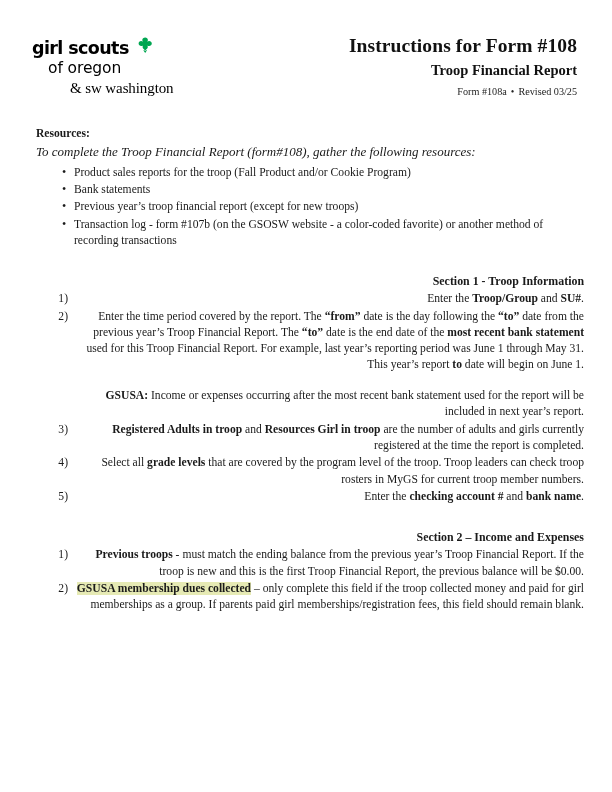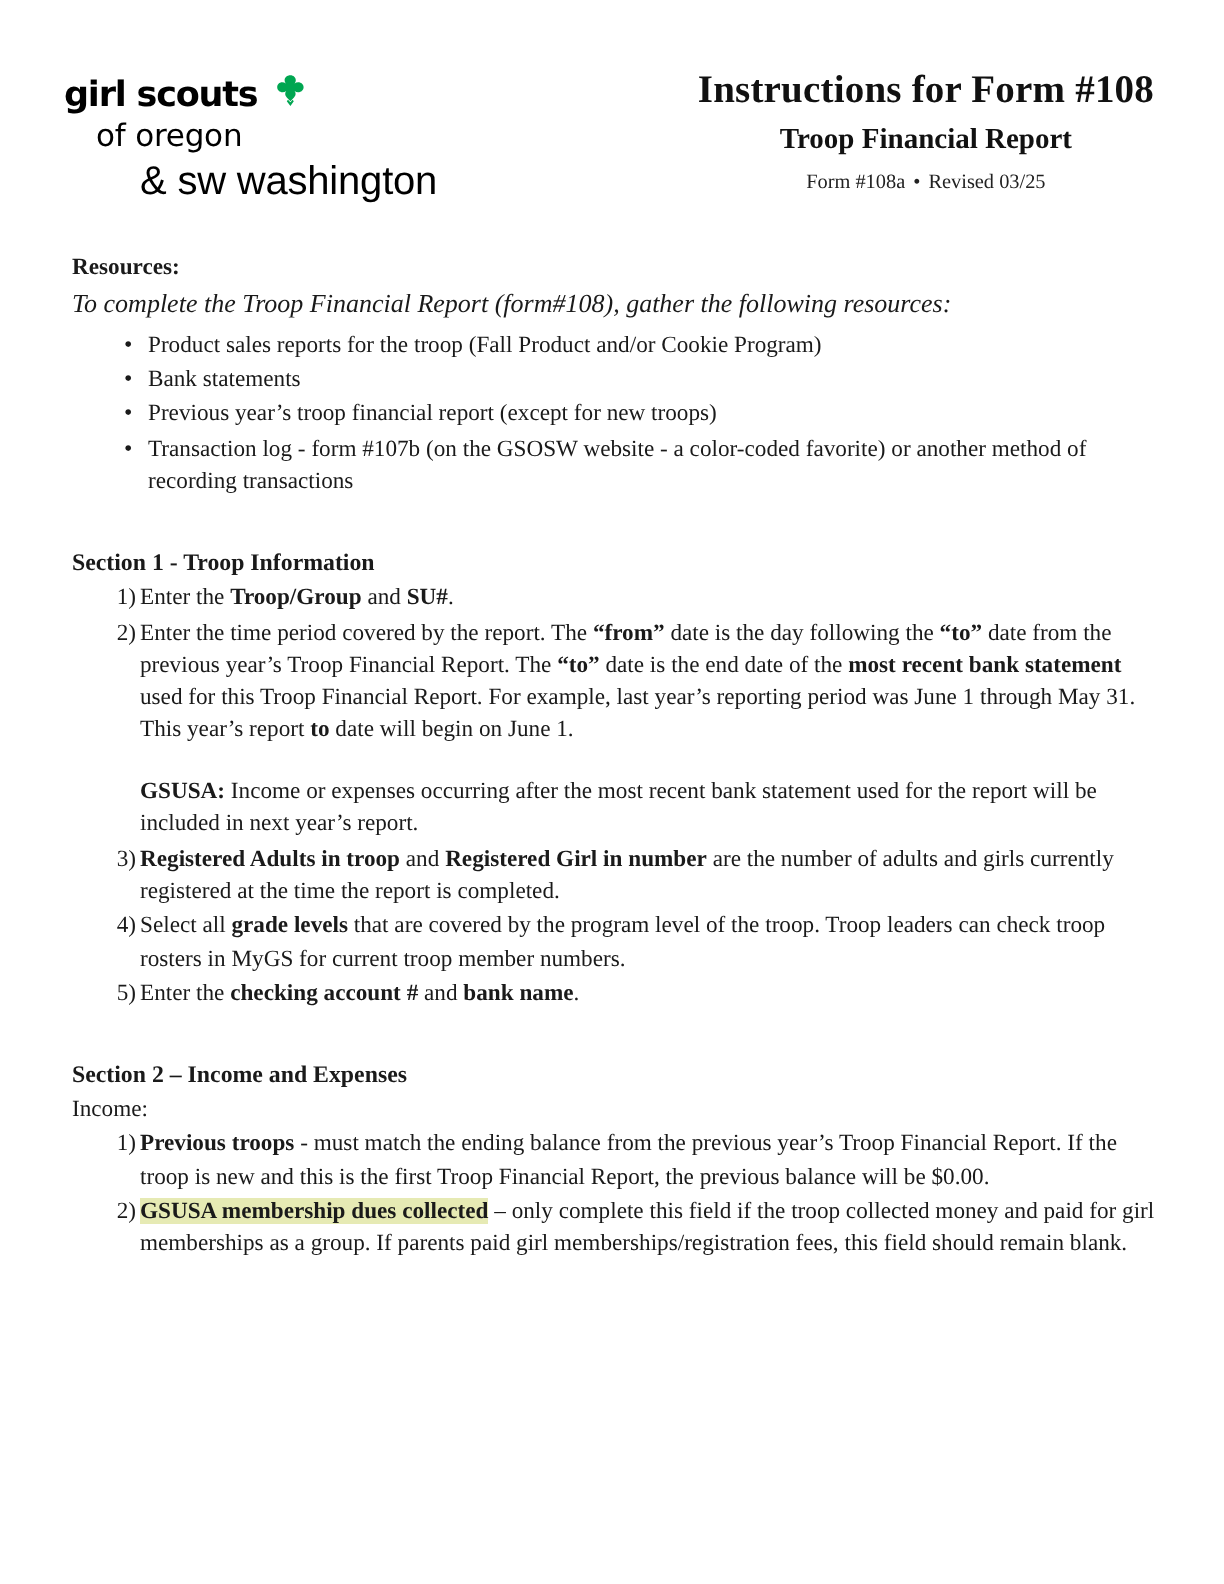--- a/index.html
+++ b/index.html
@@ -66,37 +66,37 @@
     font-size: 15.5px;
     letter-spacing: -0.1px;
     color: #000000;
     line-height: 1;
     position: absolute;
     left: 16px;
     top: 25px;
     white-space: nowrap;
   }
   .logo-line3 {
-    font-family: Liberation Sans, sans-serif;
+    font-family: Liberation Serif, serif;
     font-weight: 400;
-    font-size: 20px;
+    font-size: 15px;
     letter-spacing: -0.1px;
     color: #000000;
     line-height: 1;
     position: absolute;
     left: 38px;
     top: 45px;
     white-space: nowrap;
   }
 
   .title-block {
     position: absolute;
     right: 35px;
     top: 34px;
-    text-align: center;
+    text-align: right;
   }
   .doc-title {
     font-family: "Liberation Serif", "DejaVu Serif", serif;
     font-weight: bold;
     font-size: 19.5px;
     line-height: 1.18;
     color: #111;
     letter-spacing: 0.1px;
   }
   .doc-subtitle {
@@ -160,20 +160,21 @@
   ul.bullets > li::before {
     content: "\2022";
     position: absolute;
     left: 22px;
     top: -1px;
     font-size: 12px;
   }
 
   .section {
     margin-top: 24px;
+    text-align: right;
   }
   .section-heading {
     font-weight: bold;
     font-size: 11.9px;
     margin: 0 0 2px 0;
   }
   .section-sub {
     margin: 0 0 1px 0;
     font-size: 11.6px;
   }
@@ -259,32 +260,31 @@
     <div class="section">
       <div class="section-heading">Section 1 - Troop Information</div>
       <ol class="numlist">
 
         <li><span>Enter the </span><b>Troop/Group</b><span> and </span><b>SU#</b><span>.</span></li>
 
         <li><span>Enter the time period covered by the report. The </span><b>“from”</b><span> date is the day following the </span><b>“to”</b><span> date from the previous year’s Troop Financial Report. The </span><b>“to”</b><span> date is the end date of the </span><b>most recent bank statement</b><span> used for this Troop Financial Report. For example, last year’s reporting period was June 1 through May 31. This year’s report </span><b>to</b><span> date will begin on June 1.</span>
           <div class="note-block"><b>GSUSA:</b><span> Income or expenses occurring after the most recent bank statement used for the report will be included in next year’s report.</span></div>
         </li>
 
-        <li><b>Registered Adults in troop</b><span> and </span><b>Registered Girl in number</b><span> are the number of adults and girls currently registered at the time the report is completed.</span></li>
+        <li><b>Registered Adults in troop</b><span> and </span><b>Resources Girl in troop</b><span> are the number of adults and girls currently registered at the time the report is completed.</span></li>
 
         <li><span>Select all </span><b>grade levels</b><span> that are covered by the program level of the troop. Troop leaders can check troop rosters in MyGS for current troop member numbers.</span></li>
 
         <li><span>Enter the </span><b>checking account #</b><span> and </span><b>bank name</b><span>.</span></li>
 
       </ol>
     </div>
 
     <div class="section">
       <div class="section-heading">Section 2 – Income and Expenses</div>
-      <div class="section-sub">Income:</div>
       <ol class="numlist">
 
         <li><b>Previous troops</b><span> - must match the ending balance from the previous year’s Troop Financial Report. If the troop is new and this is the first Troop Financial Report, the previous balance will be $0.00.</span></li>
 
         <li><span class="hl">GSUSA membership dues collected</span><span> – only complete this field if the troop collected money and paid for girl memberships as a group. If parents paid girl memberships/registration fees, this field should remain blank.</span></li>
 
       </ol>
     </div>
 
   </div>

